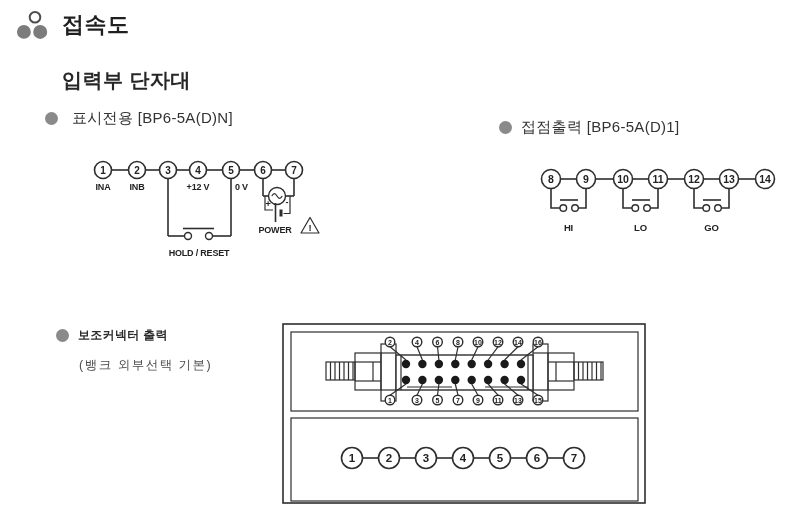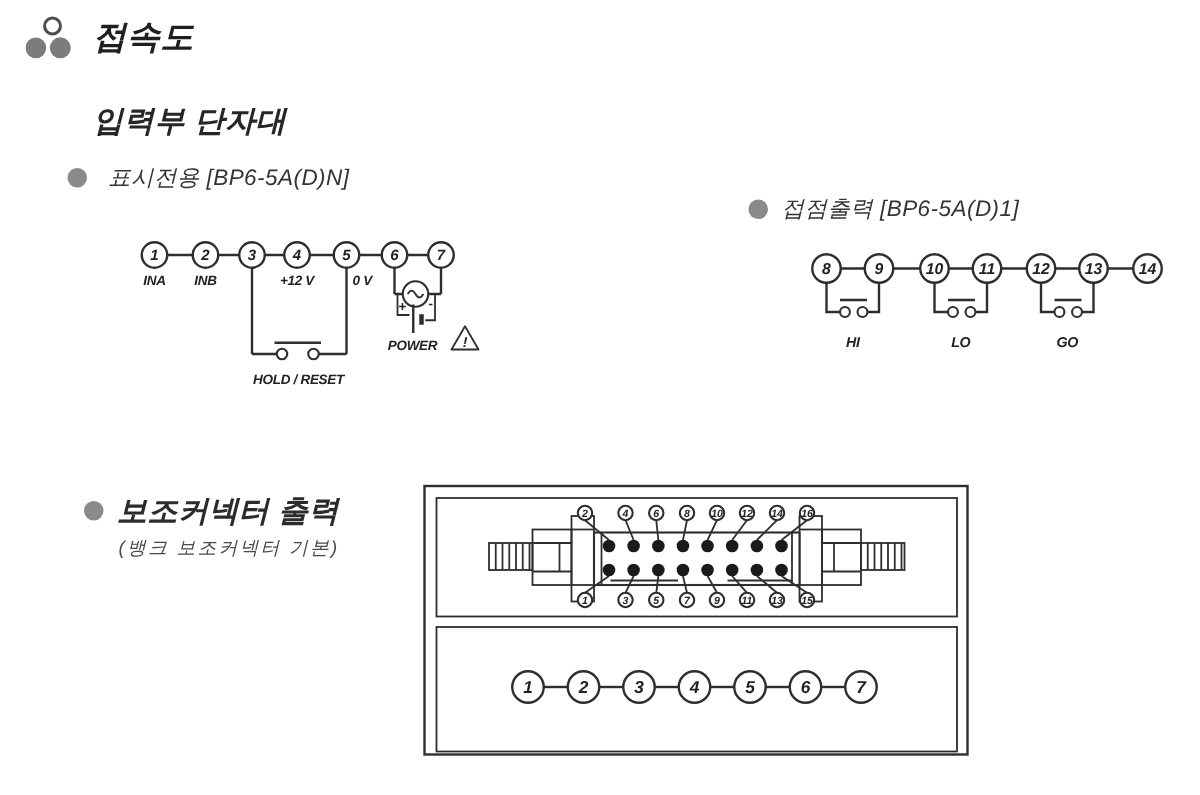--- a/index.html
+++ b/index.html
@@ -1,26 +1,25 @@
 <!DOCTYPE html>
 <html><head>
 <meta charset="utf-8">
 <style>
   html,body { margin:0; padding:0; background:#ffffff; }
   .page {
     position:relative; width:800px; height:530px; background:#fff;
     font-family:"Liberation Sans","DejaVu Sans",sans-serif; color:#222;
     overflow:hidden;
-    font-style:italic;
   }
   .abs { position:absolute; }
   .page-title { font-size:22px; font-weight:700; letter-spacing:0.5px; color:#1f1f1f; }
   .section-heading { font-size:20px; font-weight:700; color:#262626; letter-spacing:0.5px; }
   .bullet-heading { display:flex; align-items:center; gap:9px; font-size:15px; font-weight:500; color:#333; letter-spacing:0.3px; }
-  .bullet-heading.strong { font-weight:700; font-size:20px; color:#2b2b2b; }
+  .bullet-heading.strong { font-weight:700; font-size:12px; color:#2b2b2b; }
   .bullet { width:13px; height:13px; border-radius:50%; background:#8a8a8a; flex:none; }
   .sub-note { font-size:12.5px; color:#4a4a4a; letter-spacing:1.5px; }
   svg { display:block; }
   svg .ln { stroke:#2e2e2e; stroke-width:1.6; fill:none; }
   svg .thin { stroke:#2e2e2e; stroke-width:1.2; fill:none; }
   svg .term { stroke:#2e2e2e; stroke-width:1.6; fill:#fff; }
   svg .sw { stroke:#2e2e2e; stroke-width:1.4; fill:#fff; }
   svg .num { font-family:"Liberation Sans",sans-serif; font-size:10px; font-weight:600; fill:#222; text-anchor:middle; }
   svg .lab { font-family:"Liberation Sans",sans-serif; font-size:9px; font-weight:700; fill:#222; letter-spacing:-0.2px; }
   svg .labm { font-family:"Liberation Sans",sans-serif; font-size:9px; font-weight:700; fill:#222; text-anchor:middle; letter-spacing:-0.2px; }
@@ -40,21 +39,21 @@
   </svg>
   <div class="abs page-title" style="left:62px;top:10px;">접속도</div>
 
   <div class="abs section-heading" style="left:62px;top:67px;">입력부 단자대</div>
 
   <div class="abs bullet-heading" style="left:45px;top:109px;gap:14px;">
     <span class="bullet"></span>
     <span>표시전용 [BP6-5A(D)N]</span>
   </div>
 
-  <div class="abs bullet-heading" style="left:499px;top:118px;margin-top:12px;">
+  <div class="abs bullet-heading" style="left:499px;top:118px;">
     <span class="bullet"></span>
     <span>접점출력 [BP6-5A(D)1]</span>
   </div>
 
   <svg class="abs" style="left:85px;top:152px;" width="240" height="152" viewBox="0 0 240 152">
     <g>
       <line class="ln" x1="26.5" y1="18" x2="43.5" y2="18"></line>
       <line class="ln" x1="60.5" y1="18" x2="74.5" y2="18"></line>
       <line class="ln" x1="91.5" y1="18" x2="104.5" y2="18"></line>
       <line class="ln" x1="121.5" y1="18" x2="137.5" y2="18"></line>
@@ -166,21 +165,21 @@
         <circle class="sw" cx="183" cy="46" r="3.3"></circle>
       <line class="ln" x1="168" y1="38" x2="186" y2="38"></line>
     </g>
     <text class="labm" style="font-size:9.5px" x="176.5" y="69">GO</text>
   </svg>
 
   <div class="abs bullet-heading strong" style="left:56px;top:327px;">
     <span class="bullet"></span>
     <span>보조커넥터 출력</span>
   </div>
-  <div class="abs sub-note" style="left:79px;top:357px;">(뱅크 보조커넥터 기본)</div>
+  <div class="abs sub-note" style="left:79px;top:357px;">(뱅크 외부선택 기본)</div>
 
   <svg class="abs" style="left:280px;top:320px;" width="372" height="190" viewBox="0 0 372 190">
     <rect x="3" y="4" width="362" height="179" fill="#fff" stroke="#2e2e2e" stroke-width="1.6"></rect>
     <rect x="11" y="12" width="347" height="79" fill="#fff" stroke="#2e2e2e" stroke-width="1.2"></rect>
     <rect x="11" y="98" width="347" height="83" fill="#fff" stroke="#2e2e2e" stroke-width="1.2"></rect>
 
     <g>
       <rect class="thin" x="46" y="42" width="29" height="18"></rect>
       <line class="thin" x1="50.5" y1="42" x2="50.5" y2="60"></line>
         <line class="thin" x1="55" y1="42" x2="55" y2="60"></line>

